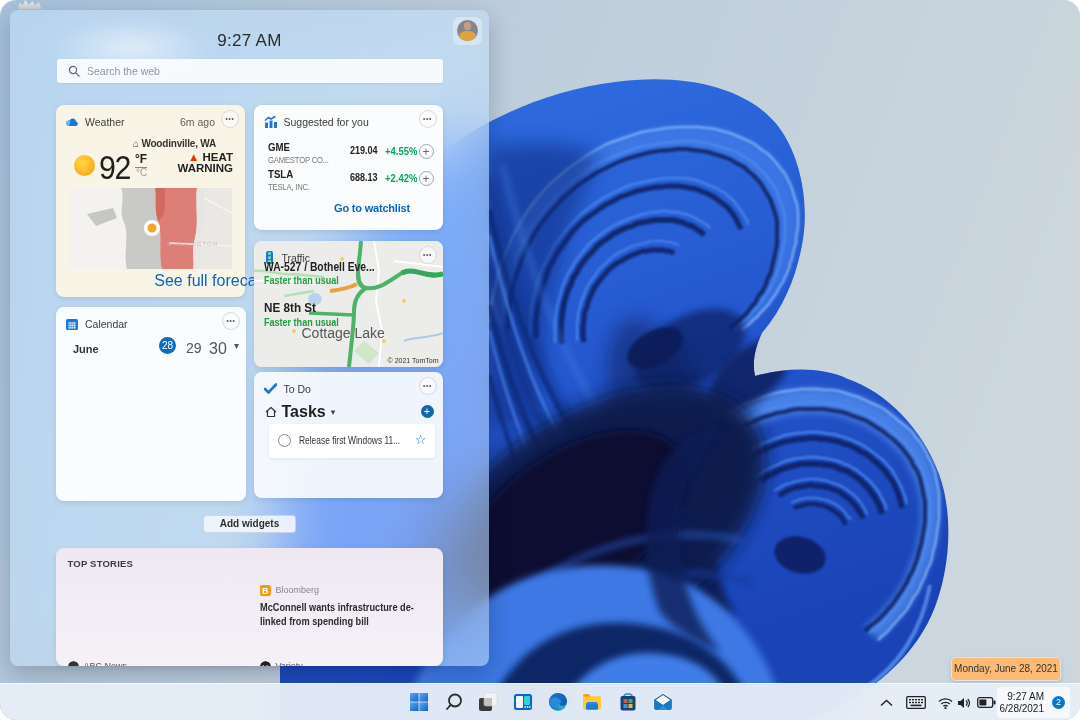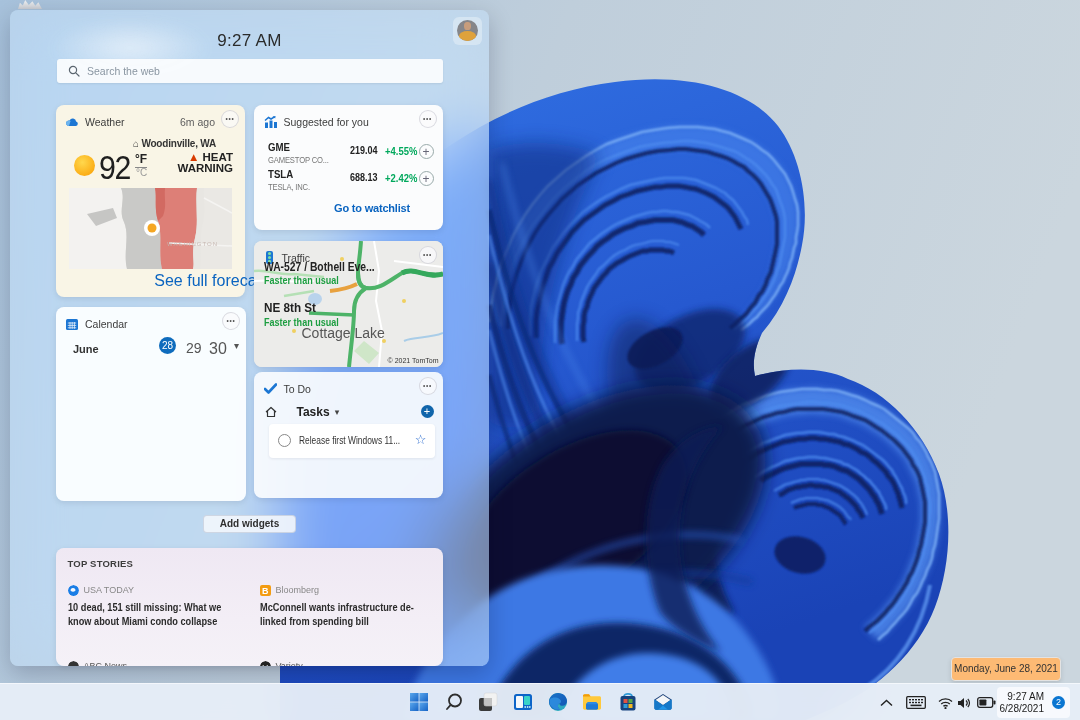--- a/index.html
+++ b/index.html
@@ -1,17 +1,17 @@
 <!DOCTYPE html>
 <html><head>
 <meta charset="utf-8">
 <style>
   * { margin:0; padding:0; box-sizing:border-box; }
   html,body { width:1080px; height:720px; overflow:hidden; font-family:"Liberation Sans", sans-serif; }
-  #stage { position:relative; width:1080px; height:720px; overflow:hidden; }
+  #stage { position:relative; width:1080px; height:720px; overflow:hidden;border-radius:16px; }
   #wall { position:absolute; left:0; top:0; width:1080px; height:720px; }
   
   #panel {
     position:absolute; left:10px; top:10px; width:479px; height:656px;
     border-radius:8px;
     background:rgba(196,221,243,0.58);
     backdrop-filter: blur(30px) saturate(1.35) brightness(1.04);
     box-shadow: 0 8px 24px rgba(0,0,30,0.22);
   }
   .ptime { position:absolute; left:0; top:21px; width:479px; text-align:center;
@@ -71,21 +71,21 @@
   #cal .d30 { position:absolute; left:153px; top:33px; font-size:16px; color:#555; }
   #cal .chev { position:absolute; right:7px; top:33px; color:#555; font-size:10px;}
   #cal .ev { position:absolute; left:14px; top:48px; width:165px; height:30px; background:#fff; border-radius:4px;
     box-shadow:0 1px 3px rgba(0,0,40,0.10); }
   #cal .bar { position:absolute; left:9px; top:5px; width:4px; height:20px; border:1.5px solid #5b9bd5; border-radius:3px; background:#fff;}
   #cal .ad { position:absolute; left:21px; top:6px; font-size:10px; color:#444; }
   #cal .et { position:absolute; left:70px; top:5px; font-size:10px; font-weight:bold; color:#222; transform:scaleX(0.72); transform-origin:0 0; white-space:nowrap; }
   
   #td { left:243.5px; top:362px; width:189px; height:126px; background:rgba(250,252,254,0.92); }
   #td .tasks { position:absolute; left:11px; top:33px; height:14px; display:flex; align-items:center;}
-  #td .tasks b { font-size:12px; color:#222; margin-left:20px; }
+  #td .tasks b { font-size:16px; color:#222; margin-left:5px; }
   #td .tasks .ch { font-size:9px; color:#444; margin-left:5px; }
   #td .plus { position:absolute; right:9px; top:33px; width:13px; height:13px; border-radius:50%;
     background:#1065ab; color:#fff; font-size:11px; line-height:12px; text-align:center; }
   #td .row { position:absolute; left:15px; top:52px; width:166px; height:34px; background:#fff; border-radius:4px;
     box-shadow:0 1px 3px rgba(0,0,40,0.08);}
   #td .cir { position:absolute; left:9px; top:10px; width:13px; height:13px; border:1px solid #888; border-radius:50%; }
   #td .txt { position:absolute; left:30px; top:10px; font-size:10.5px; color:#333; transform:scaleX(0.8); transform-origin:0 0; white-space:nowrap; }
   #td .star { position:absolute; right:8px; top:8px; color:#2f6fd0; font-size:13px; }
   
   #addw { position:absolute; left:193px; top:505px; width:93px; height:18px; border-radius:4px;
@@ -378,30 +378,20 @@
         <div class="cir"></div>
         <div class="txt">Release first Windows 11...</div>
         <div class="star">☆</div>
       </div>
     </div>
 
     <div id="addw">Add widgets</div>
 
     <div class="card" id="news">
       <div class="ts">TOP STORIES</div>
-      <div class="story" style="left:12px;">
-        <div class="src">
-          <svg class="logo" width="11" height="11" viewBox="0 0 11 11">
-              <circle cx="5.5" cy="5.5" r="5.5" fill="#1a7ee6"></circle>
-              <path d="M2.5,5.5 a2.5,2.5 0 0 1 5,0 a3.5,3.5 0 0 1 -5,0 Z" fill="#fff" opacity="0.95"></path>
-            </svg>
-          <span>USA TODAY</span>
-        </div>
-        <div class="hl">10 dead, 151 still missing: What we<br>know about Miami condo collapse</div>
-      </div>
       <div class="story" style="left:204px;">
         <div class="src">
           <svg class="logo" width="11" height="11" viewBox="0 0 11 11" style="border-radius:2px;">
               <rect width="11" height="11" fill="#f39c12"></rect>
               <text font-family="Liberation Sans, sans-serif" x="2" y="9" font-size="9" font-weight="bold" fill="#fff">B</text>
             </svg>
           <span>Bloomberg</span>
         </div>
         <div class="hl">McConnell wants infrastructure de-<br>linked from spending bill</div>
       </div>

